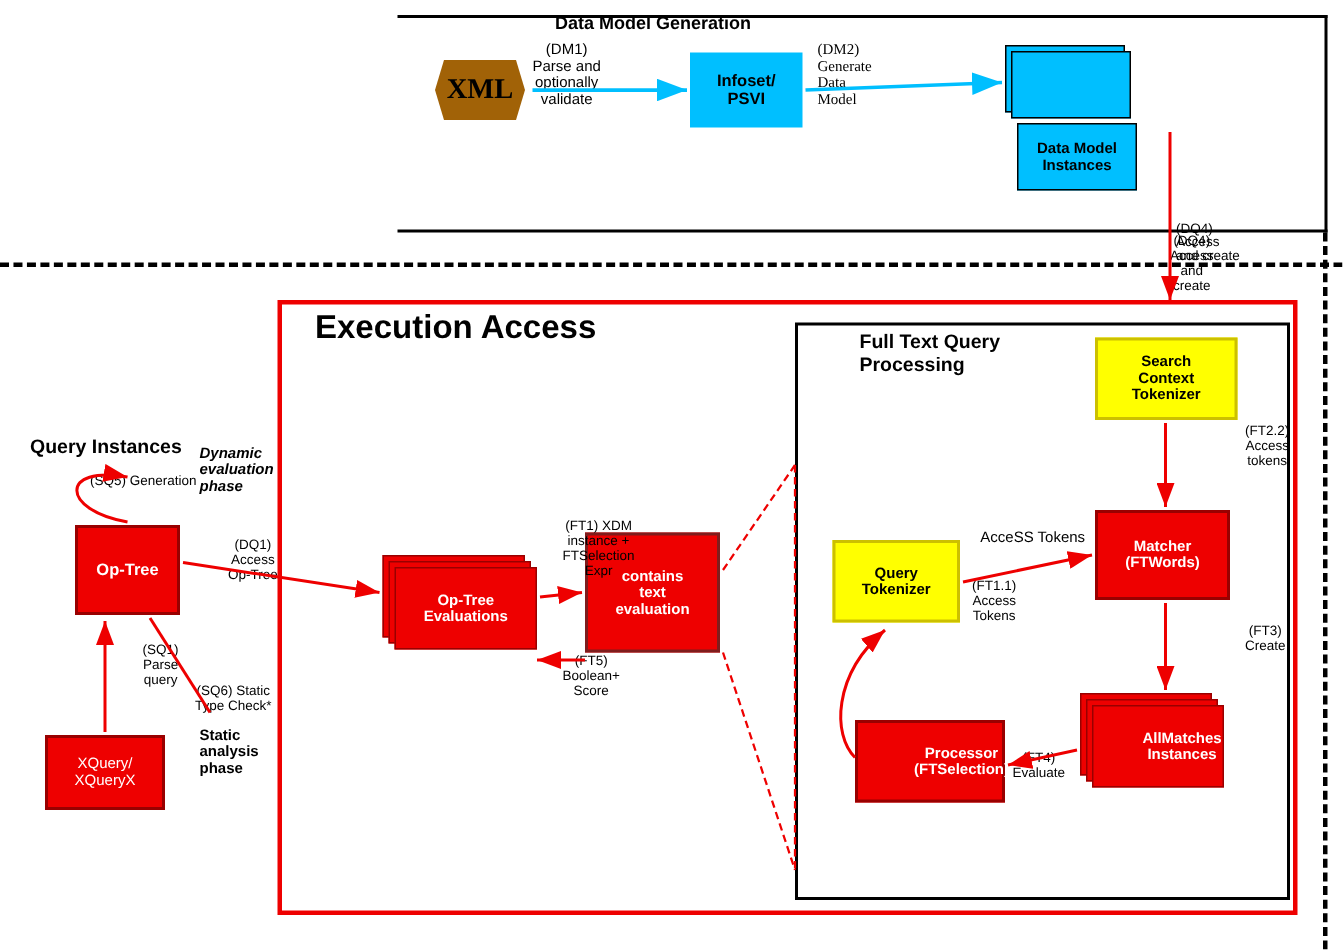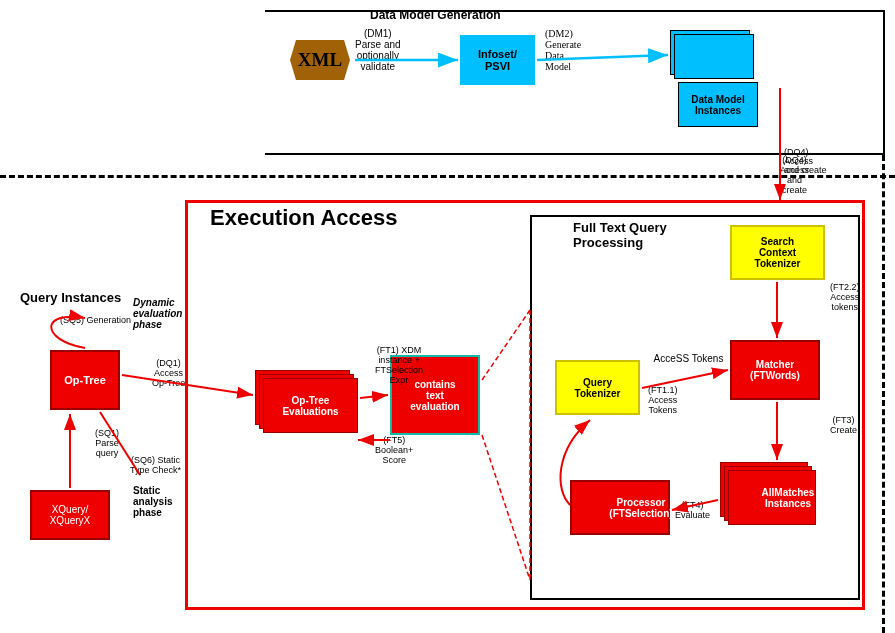--- a/index.html
+++ b/index.html
@@ -191,21 +191,21 @@
     .ote-layer:nth-child(1) { top: 0; left: 0; }
     .ote-layer:nth-child(2) { top: 4px; left: 4px; }
     .ote-layer:nth-child(3) { top: 8px; left: 8px; }
 
     
     .contains-box {
       position: absolute;
       top: 355px; left: 390px;
       width: 90px; height: 80px;
       background: #e00;
-      border: 2px solid #14b8a6;
+      border: 2px solid #7f1d1d;
       display: flex; align-items: center; justify-content: center;
       text-align: center;
       color: #fff; font-weight: bold; font-size: 10px;
     }
 
     
     .query-tok-box {
       position: absolute;
       top: 360px; left: 555px;
       width: 85px; height: 55px;

